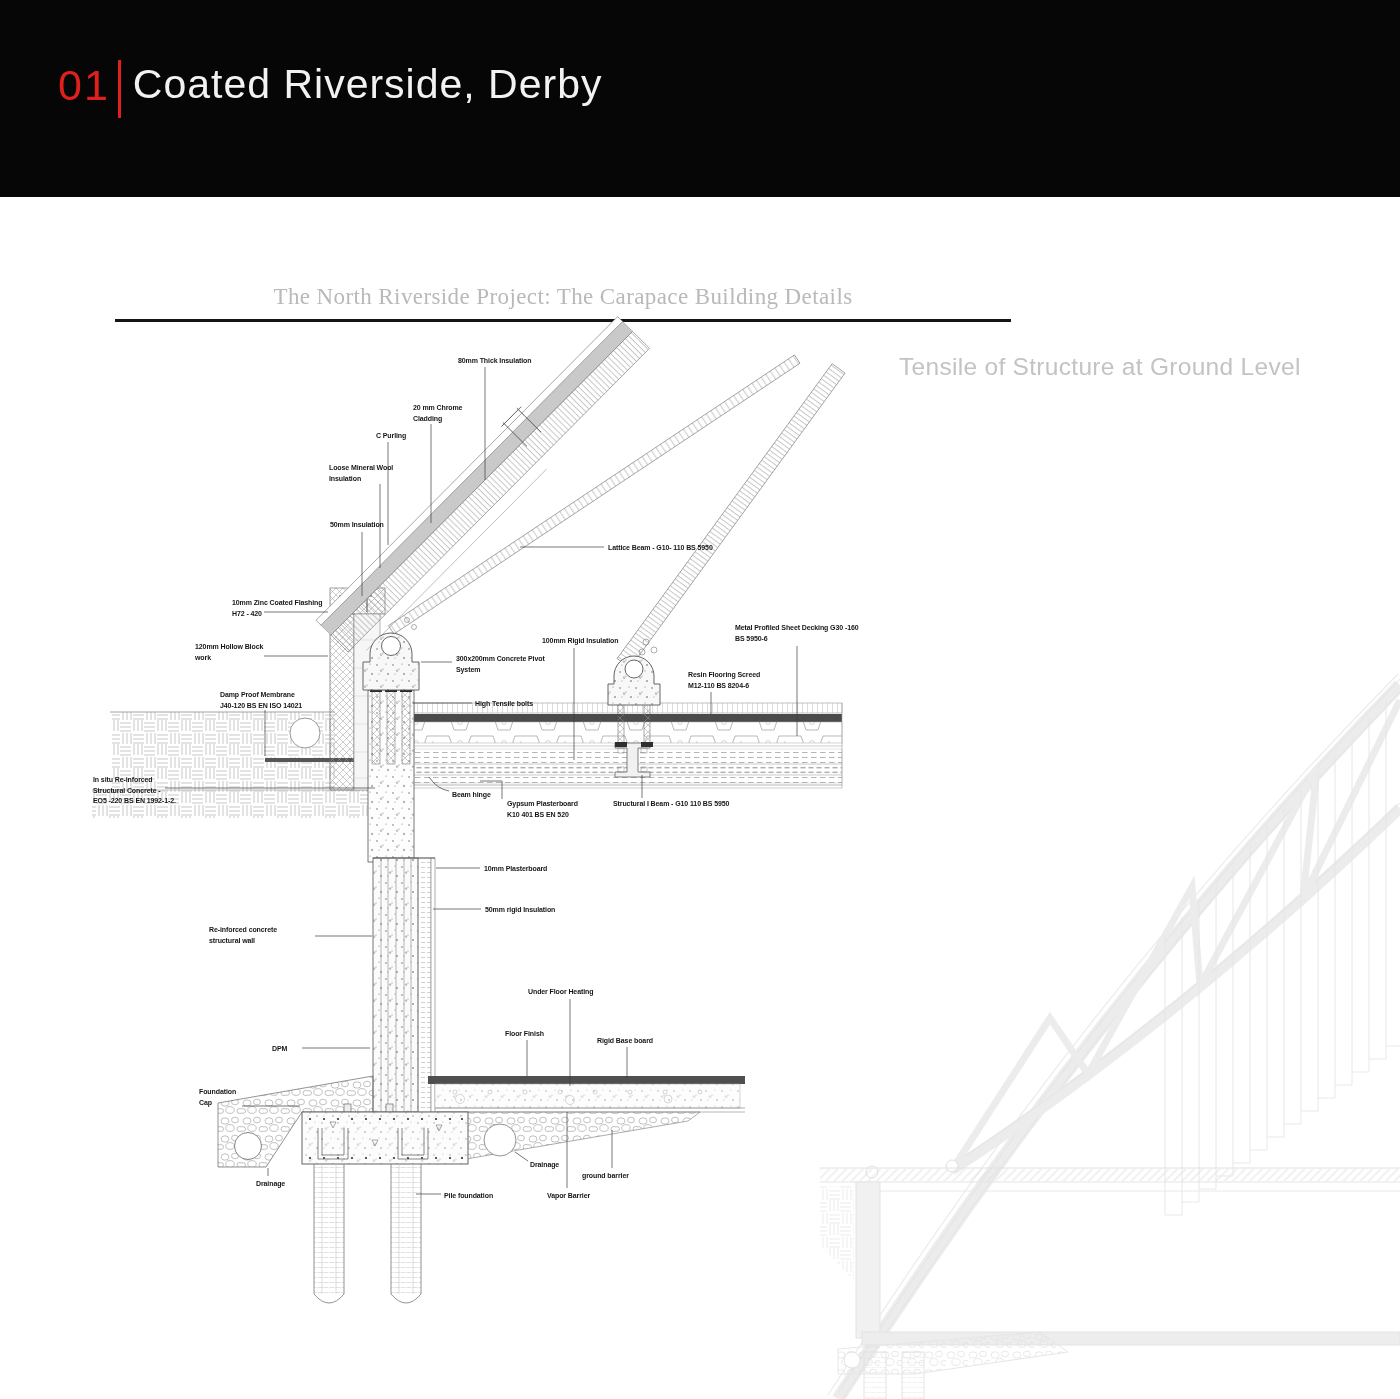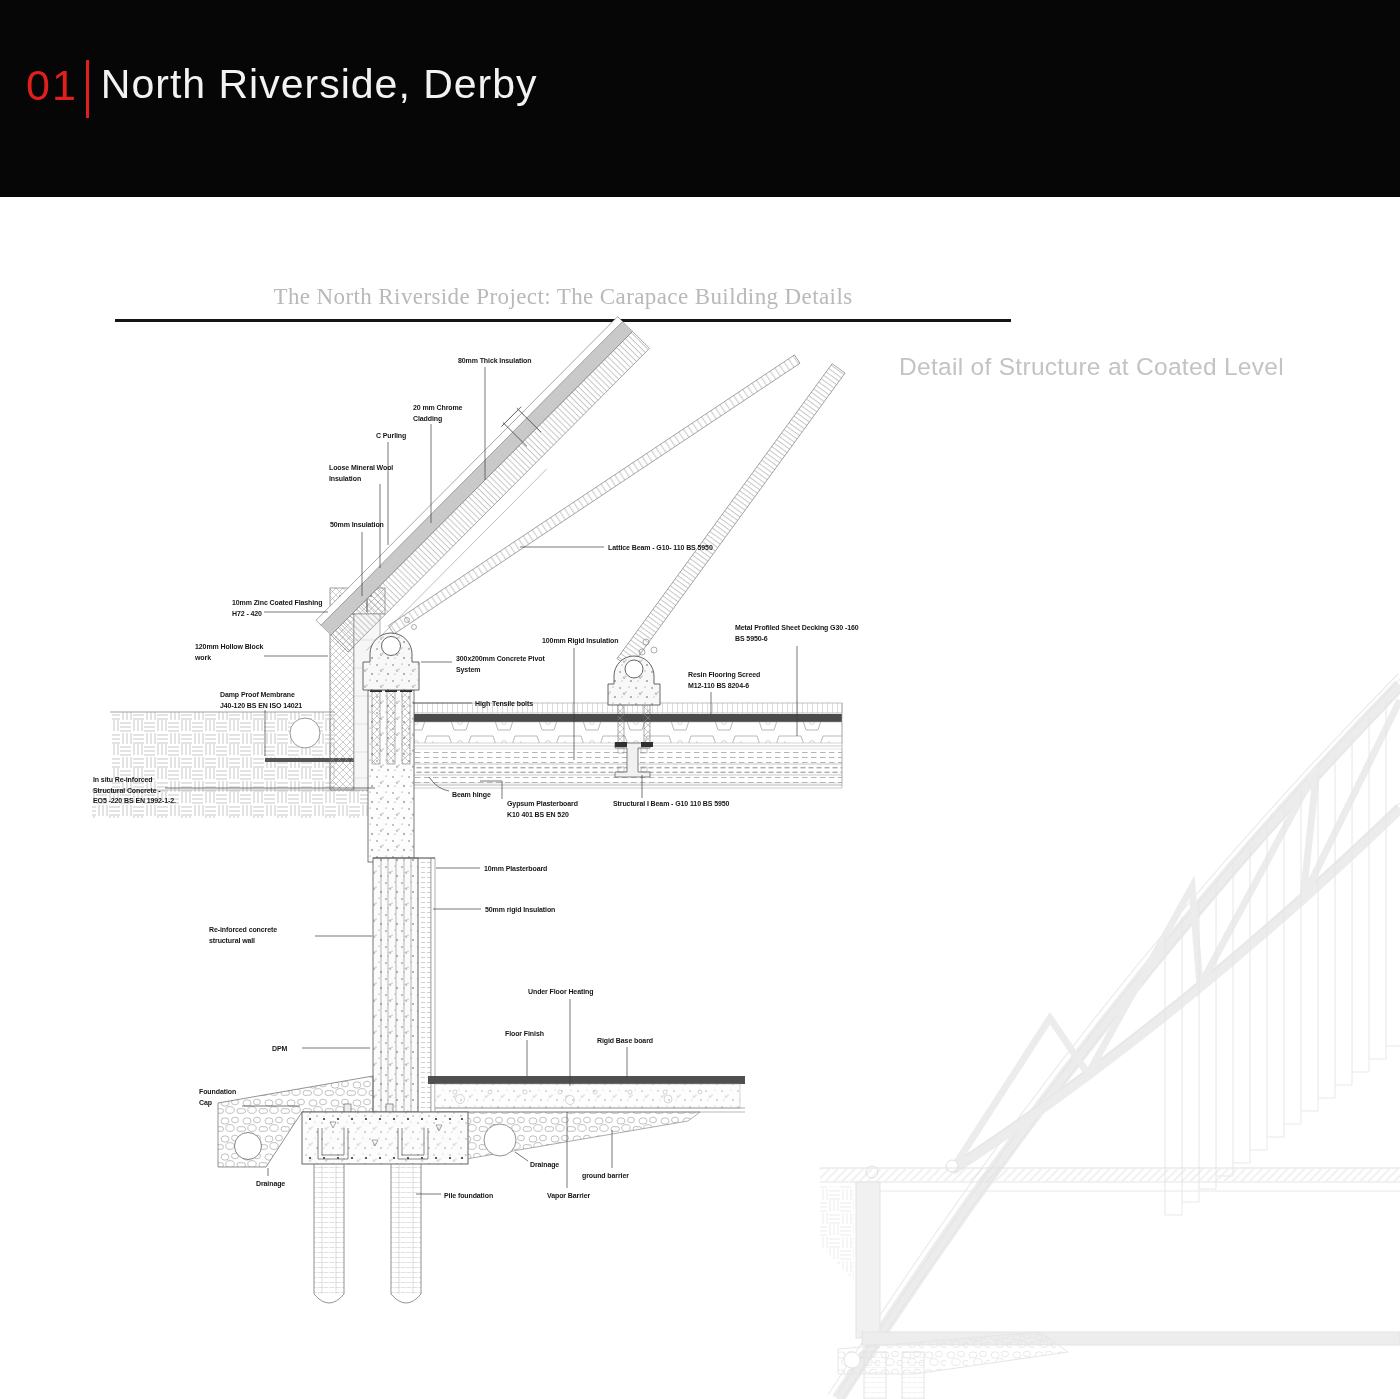--- a/index.html
+++ b/index.html
@@ -1,21 +1,21 @@
 <!DOCTYPE html>
 <html><head>
 <meta charset="utf-8">
 <style>
   html,body{margin:0;padding:0;background:#fff;}
   body{width:1400px;height:1399px;position:relative;overflow:hidden;
        font-family:"Liberation Sans",sans-serif;}
   .canvas{position:absolute;inset:0;background:#ffffff;}
 
   .header{position:absolute;top:0;left:0;width:1400px;height:197px;background:#060606;
-          display:flex;align-items:flex-start;padding:64px 0 0 26px;box-sizing:border-box;}
+          display:flex;align-items:flex-start;padding:64px 0 0 58px;box-sizing:border-box;}
   .header .num{color:#e0201d;font-size:43px;line-height:1;font-weight:400;letter-spacing:2px;}
   .header .bar{width:3px;height:58px;background:#e0201d;margin:-4px 12px 0 8px;}
   .header .htitle{color:#f2f2f2;font-size:41px;line-height:1;font-weight:400;letter-spacing:1px;}
 
   .page-title{position:absolute;left:115px;top:284px;width:896px;text-align:center;
               font-size:23px;color:#b9b9b9;letter-spacing:.4px;font-family:Liberation Serif, serif;}
   .rule{position:absolute;left:115px;top:319px;width:896px;height:3px;background:#141414;}
   .h-ground{position:absolute;left:899px;top:353px;font-size:24.5px;color:#c3c3c3;letter-spacing:.3px;}
   .h-basement{position:absolute;left:699px;top:857px;font-size:24.5px;color:#c3c3c3;letter-spacing:.3px;}
 
@@ -97,25 +97,25 @@
       <g stroke="#e4e4e4">
           <rect x="864" y="1352" width="22" height="47" fill="url(#fpile)"></rect>
         <rect x="902" y="1352" width="22" height="47" fill="url(#fpile)"></rect>
         </g>
     </g>
   </svg>
 
   <div class="header">
     <span class="num">01</span>
     <span class="bar"></span>
-    <span class="htitle">North Riverside, Derby</span>
+    <span class="htitle">Coated Riverside, Derby</span>
   </div>
   <div class="page-title">The North Riverside Project: The Carapace Building Details</div>
   <div class="rule"></div>
-  <div class="h-ground">Detail of Structure at Coated Level</div>
+  <div class="h-ground">Tensile of Structure at Ground Level</div>
 
   <svg class="main" width="1400" height="1399" viewBox="0 0 1400 1399">
     <defs>
       <pattern id="vl4" width="4.2" height="30" patternUnits="userSpaceOnUse">
         <line x1="2" y1="0" x2="2" y2="30" stroke="#8f8f8f" stroke-width=".55"></line>
       </pattern>
       <pattern id="vl55" width="5.5" height="30" patternUnits="userSpaceOnUse">
         <line x1="2.5" y1="0" x2="2.5" y2="30" stroke="#949494" stroke-width=".55"></line>
       </pattern>
       <pattern id="xh" width="7" height="7" patternUnits="userSpaceOnUse">

